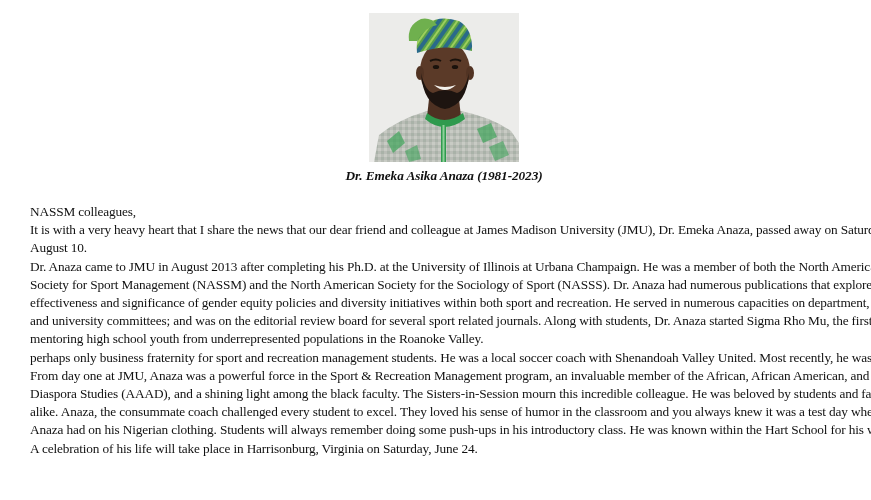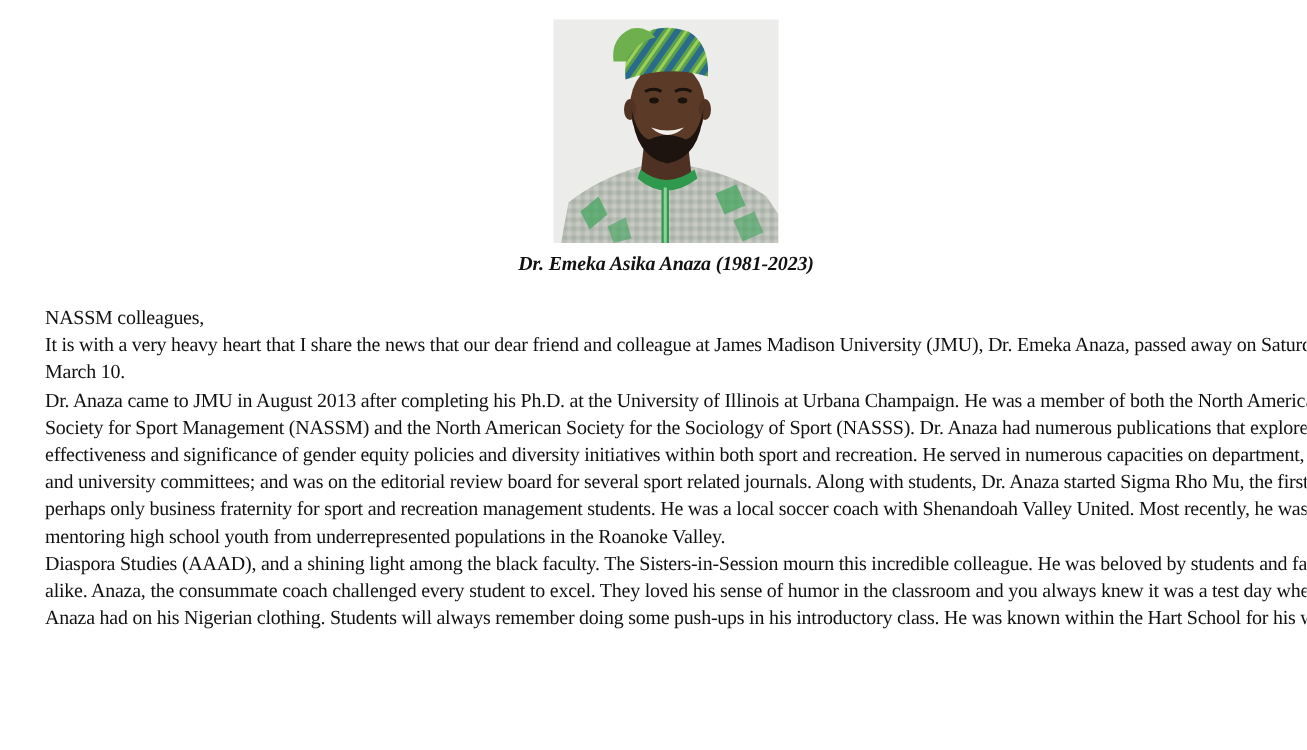--- a/index.html
+++ b/index.html
@@ -77,28 +77,32 @@
 </div>
 
 <div class="caption">Dr. Emeka Asika Anaza (1981-2023)</div>
 
 <div class="article">
   <p class="para">
     <span class="line">NASSM colleagues,</span>
   </p>
   <p class="para">
     <span class="line">It is with a very heavy heart that I share the news that our dear friend and colleague at James Madison University (JMU), Dr. Emeka Anaza, passed away on Saturday,</span>
-    <span class="line">March 10.</span>
+    <span class="line">August 10.</span>
   </p>
   <p class="para">
     <span class="line">Dr. Anaza came to JMU in August 2013 after completing his Ph.D. at the University of Illinois at Urbana Champaign. He was a member of both the North American</span>
     <span class="line">Society for Sport Management (NASSM) and the North American Society for the Sociology of Sport (NASSS). Dr. Anaza had numerous publications that explored the</span>
     <span class="line">effectiveness and significance of gender equity policies and diversity initiatives within both sport and recreation. He served in numerous capacities on department, college,</span>
     <span class="line">and university committees; and was on the editorial review board for several sport related journals. Along with students, Dr. Anaza started Sigma Rho Mu, the first and</span>
+    <span class="line">mentoring high school youth from underrepresented populations in the Roanoke Valley.</span>
     <span class="line">perhaps only business fraternity for sport and recreation management students. He was a local soccer coach with Shenandoah Valley United. Most recently, he was</span>
-    <span class="line">mentoring high school youth from underrepresented populations in the Roanoke Valley.</span>
   </p>
   <p class="para">
+    <span class="line">From day one at JMU, Anaza was a powerful force in the Sport &amp; Recreation Management program, an invaluable member of the African, African American, and</span>
     <span class="line">Diaspora Studies (AAAD), and a shining light among the black faculty. The Sisters-in-Session mourn this incredible colleague. He was beloved by students and faculty</span>
     <span class="line">alike. Anaza, the consummate coach challenged every student to excel. They loved his sense of humor in the classroom and you always knew it was a test day when Dr.</span>
     <span class="line">Anaza had on his Nigerian clothing. Students will always remember doing some push-ups in his introductory class. He was known within the Hart School for his work</span>
   </p>
+  <p class="para">
+    <span class="line">A celebration of his life will take place in Harrisonburg, Virginia on Saturday, June 24.</span>
+  </p>
 </div>
 
 </body></html>

